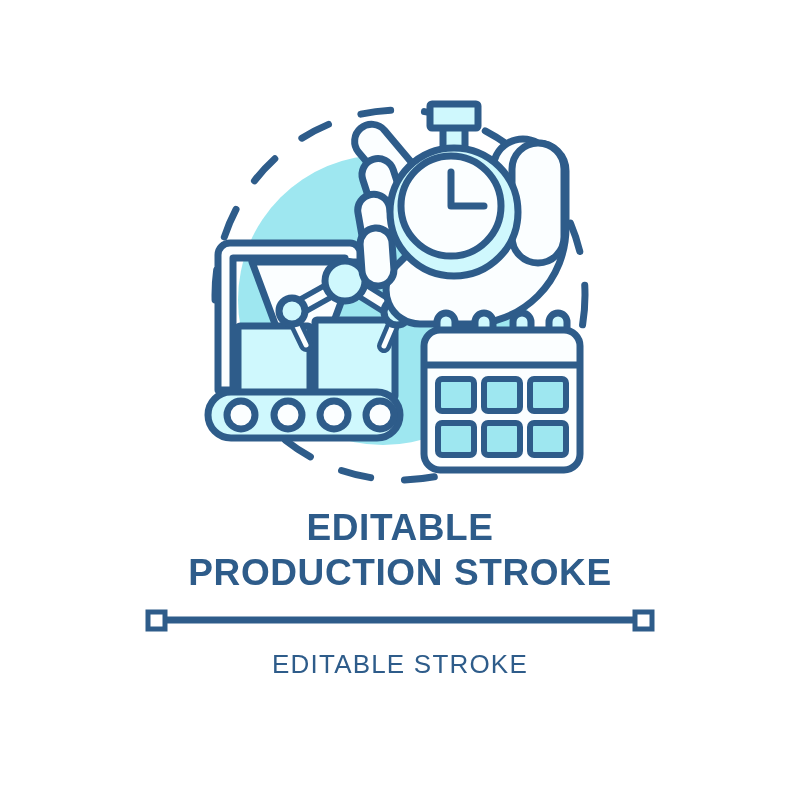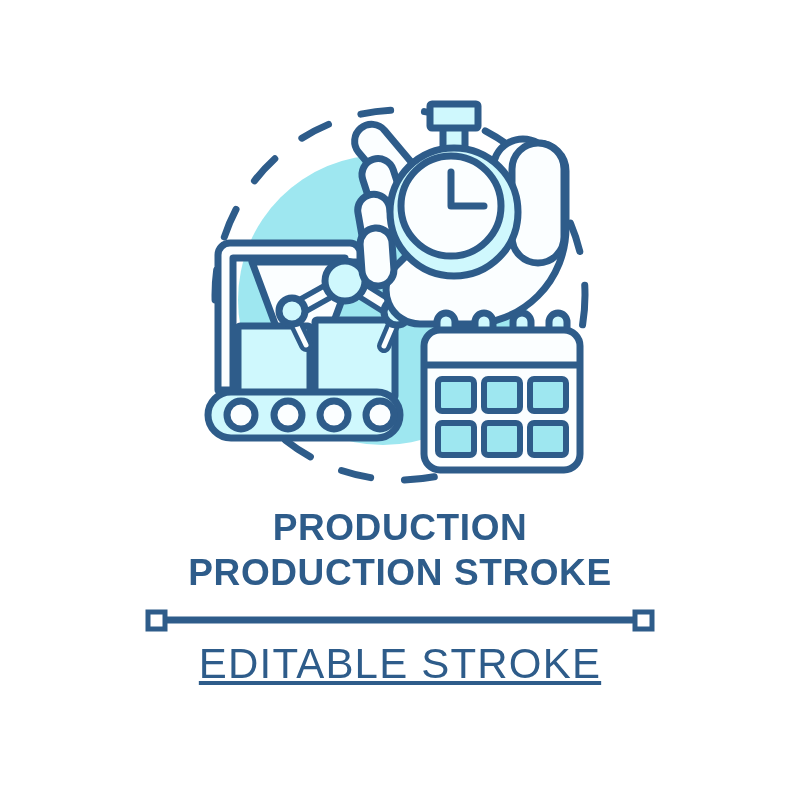--- a/index.html
+++ b/index.html
@@ -56,26 +56,25 @@
     position: absolute;
     left: 0;
     top: 638px;
     width: 800px;
     text-align: center;
   }
   .subtitle-line {
     display: block;
     font-family: "Liberation Sans", sans-serif;
     font-weight: normal;
-    font-size: 42px;
+    font-size: 26px;
     letter-spacing: 1.2px;
     line-height: 52px;
     color: #2E5C8A;
     white-space: nowrap;
-    text-decoration: underline;
   }
 </style>
 </head>
 <body>
 
 <div class="canvas">
 
   <svg class="illustration" viewBox="0 0 800 800">
 
     <circle cx="383" cy="300" r="145" fill="#9EE7F0"></circle>
@@ -186,21 +185,21 @@
       <rect x="530" y="379" width="36" height="32" rx="4" fill="#9EE7F0" stroke="#2E5C8A" stroke-width="6"></rect>
 
       <rect x="438" y="423" width="36" height="32" rx="4" fill="#9EE7F0" stroke="#2E5C8A" stroke-width="6"></rect>
       <rect x="484" y="423" width="36" height="32" rx="4" fill="#9EE7F0" stroke="#2E5C8A" stroke-width="6"></rect>
       <rect x="530" y="423" width="36" height="32" rx="4" fill="#9EE7F0" stroke="#2E5C8A" stroke-width="6"></rect>
     </g>
 
   </svg>
 
   <div class="title-block">
-    <span class="title-line">PRODUCTION</span>
+    <span class="title-line">EDITABLE</span>
     <span class="title-line">PRODUCTION STROKE</span>
   </div>
 
   <div class="divider-wrap">
     <svg width="800" height="32" viewBox="0 0 800 32">
       <line x1="160" y1="16" x2="640" y2="16" stroke="#2E5C8A" stroke-width="7"></line>
       <rect x="148" y="8" width="17" height="17" fill="#FFFFFF" stroke="#2E5C8A" stroke-width="5"></rect>
       <rect x="635" y="8" width="17" height="17" fill="#FFFFFF" stroke="#2E5C8A" stroke-width="5"></rect>
     </svg>
   </div>

